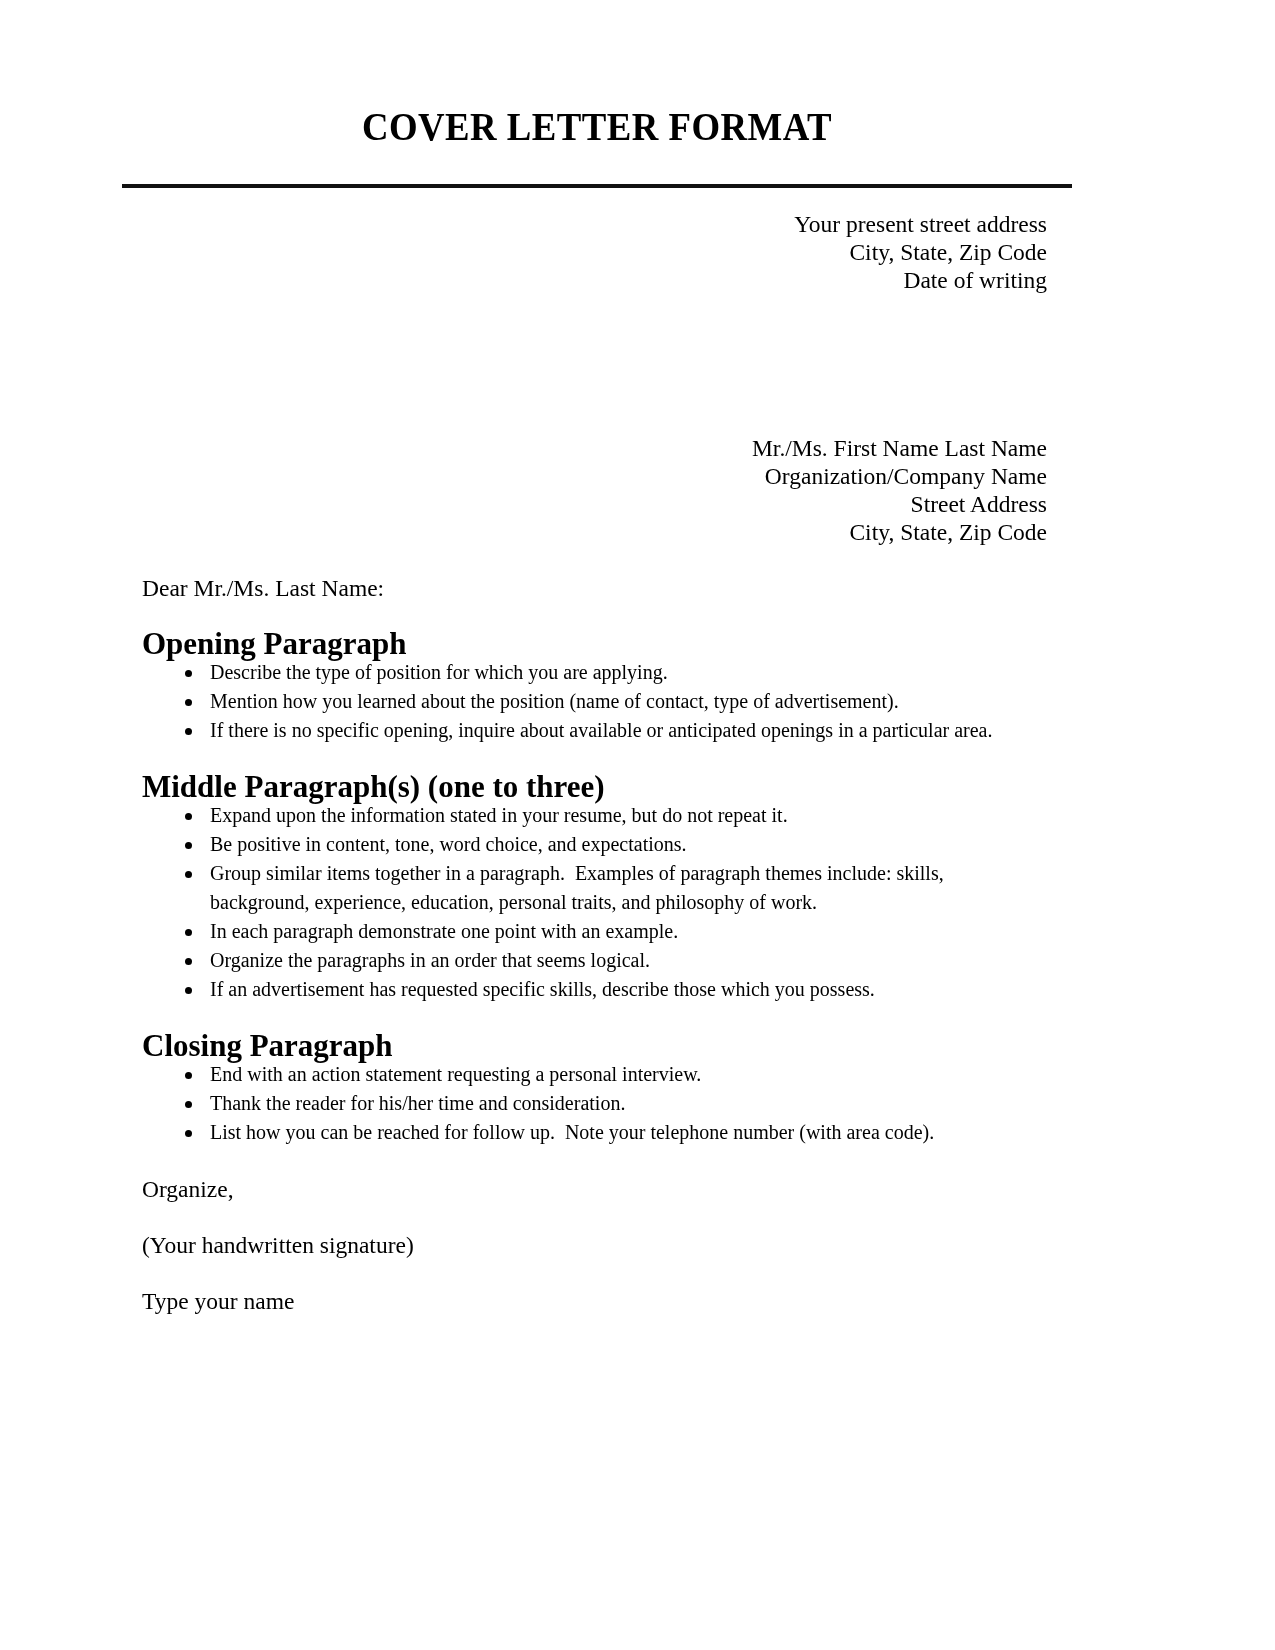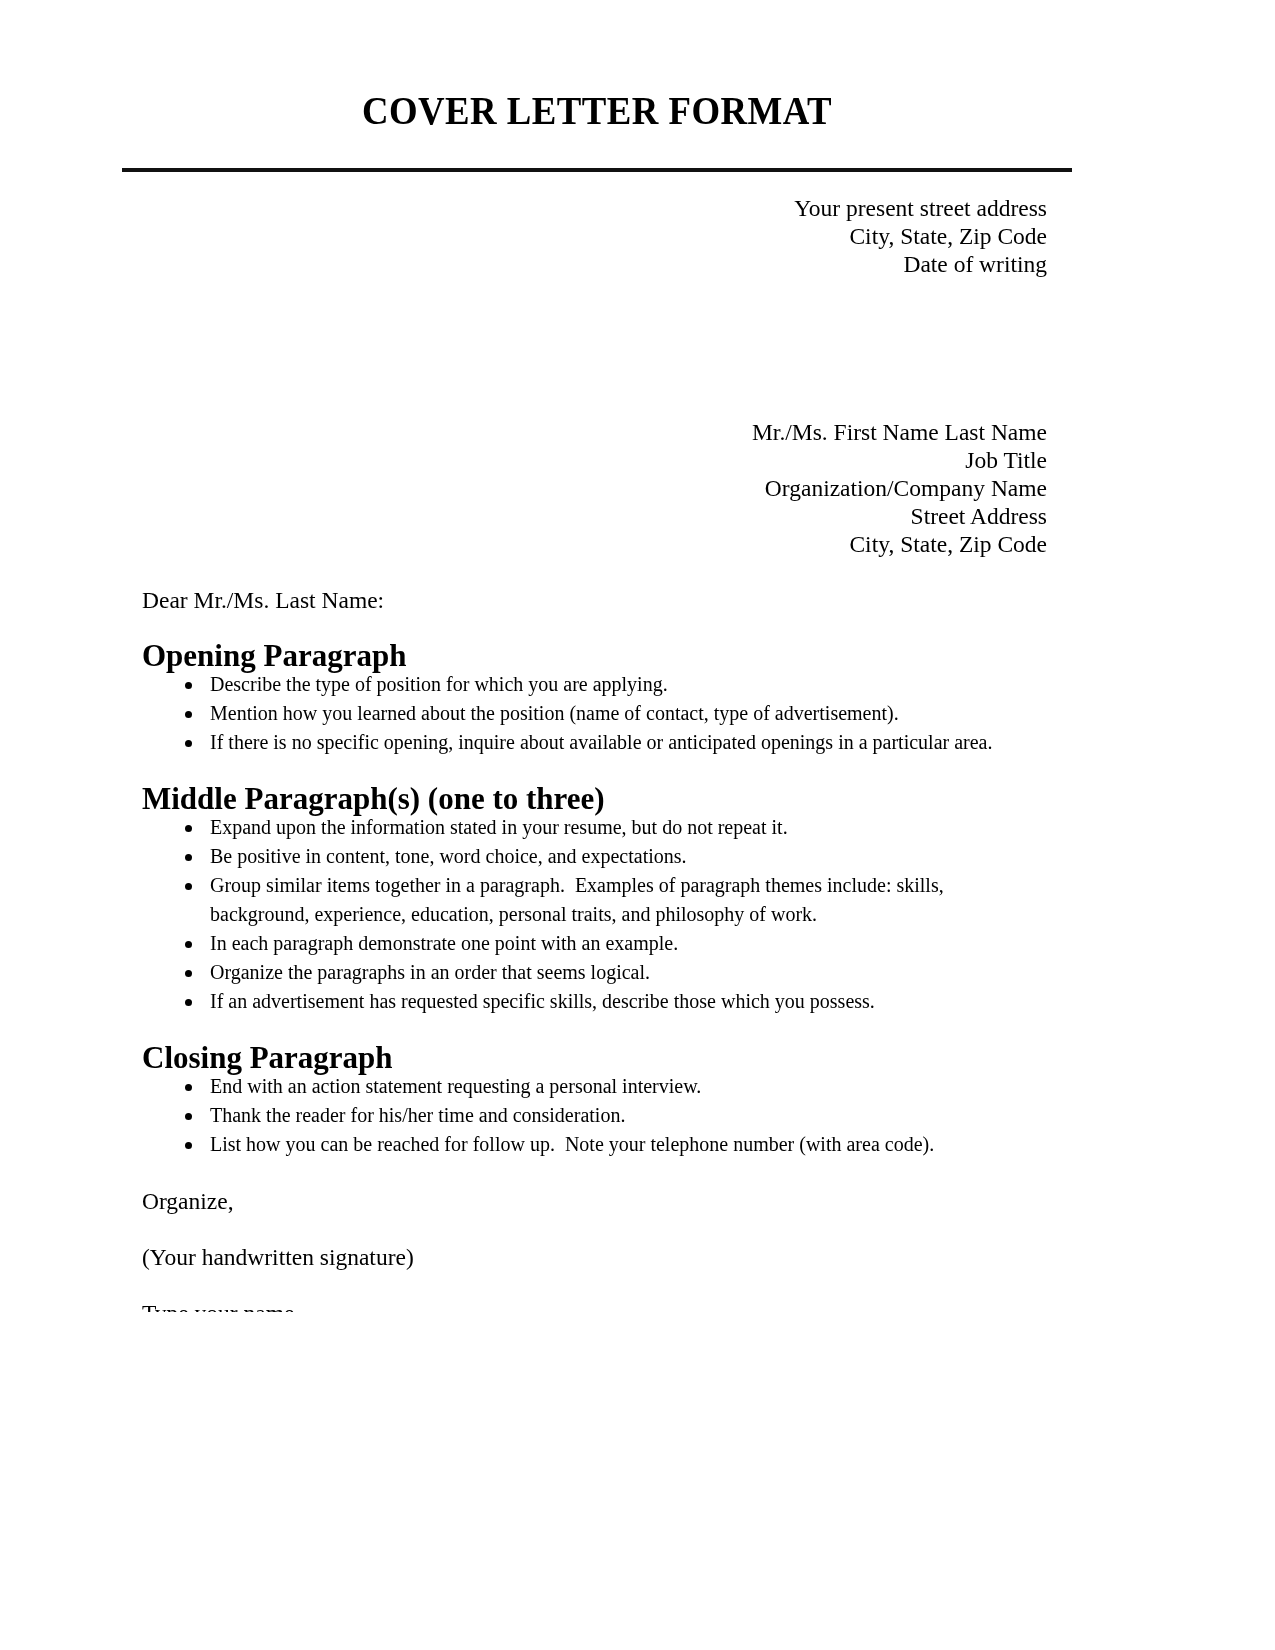--- a/index.html
+++ b/index.html
@@ -13,20 +13,21 @@
     font-family: "Liberation Serif", "DejaVu Serif", serif;
     color: #000000;
     -webkit-font-smoothing: none;
   }
   .page {
     position: relative;
     width: 1275px;
     height: 1312px;
     background: #ffffff;
     overflow: hidden;
+    margin-top: 16px;
   }
   .doc-title {
     position: absolute;
     left: 122px;
     top: 88px;
     width: 950px;
     text-align: center;
     font-family: "Liberation Serif", "DejaVu Serif", serif;
     font-weight: bold;
     font-size: 40px;
@@ -111,21 +112,20 @@
       <div class="line">Your present street address</div>
       <div class="line">City, State, Zip Code</div>
       <div class="line">Date of writing</div>
     </div>
 
     <div class="spacer-lg"></div>
     <div class="spacer-sm"></div>
 
     <div class="block">
       <div class="line">Mr./Ms. First Name Last Name</div>
-      <div class="line">Job Title</div>
       <div class="line">Organization/Company Name</div>
       <div class="line">Street Address</div>
       <div class="line">City, State, Zip Code</div>
     </div>
 
     <div class="spacer-sm"></div>
 
     <div class="line">Dear Mr./Ms. Last Name:</div>
 
     <div class="spacer-sm"></div>

